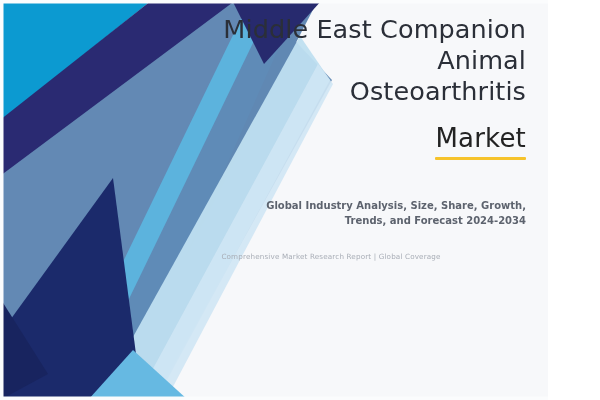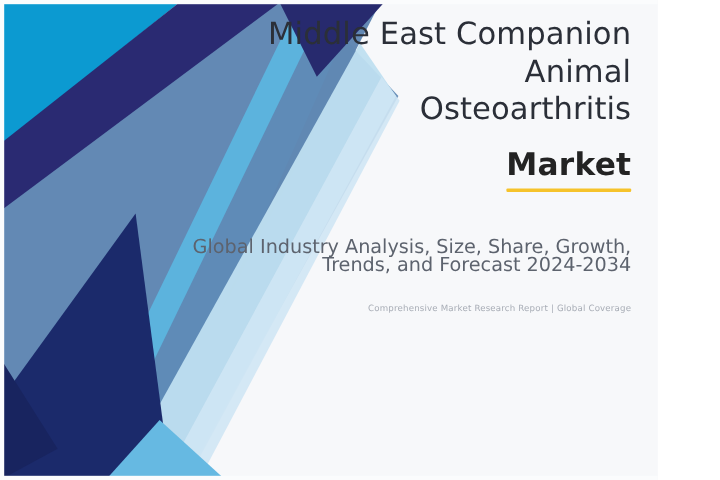--- a/index.html
+++ b/index.html
@@ -55,47 +55,48 @@
   }
   .market-wrap {
     margin-top: 16px;
     text-align: right;
   }
   .market {
     display: inline-block;
     margin: 0;
     font-size: 26px;
     line-height: 30px;
-    font-weight: 700;
+    font-weight: 400;
     color: #232323;
     letter-spacing: 0.2px;
   }
   .market-rule {
     display: block;
     height: 3px;
     width: 100%;
     background: #f6c32b;
     margin-top: 4px;
     border-radius: 1px;
   }
   .subtitle {
     margin: 38px 0 0 0;
-    font-size: 16px;
+    font-size: 10px;
     line-height: 15px;
-    font-weight: 400;
+    font-weight: 700;
     color: #5d636e;
     white-space: pre-line;
   }
   .caption {
     margin: 23px 0 0 0;
     font-size: 7.2px;
     line-height: 11px;
     font-weight: 400;
     color: #a8adb6;
     letter-spacing: 0.15px;
+    text-align: center;
   }
 </style>
 </head>
 <body>
 
 <div class="cover">
 
   <div class="artwork">
     <svg viewBox="0 0 600 400" xmlns="http://www.w3.org/2000/svg" aria-hidden="true">
       <rect x="0" y="0" width="600" height="400" fill="#f7f8fa"></rect>

